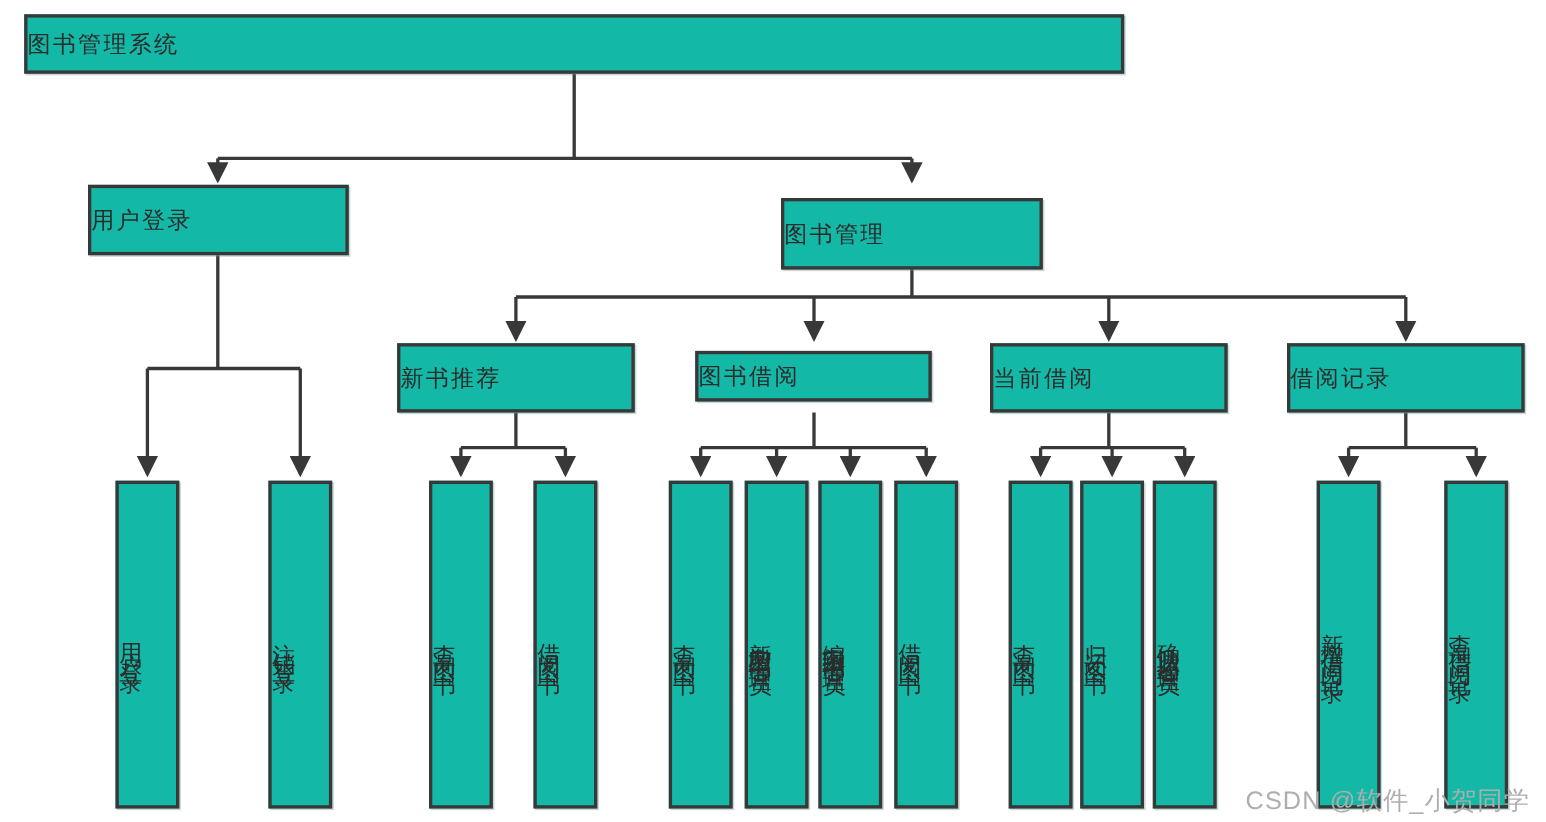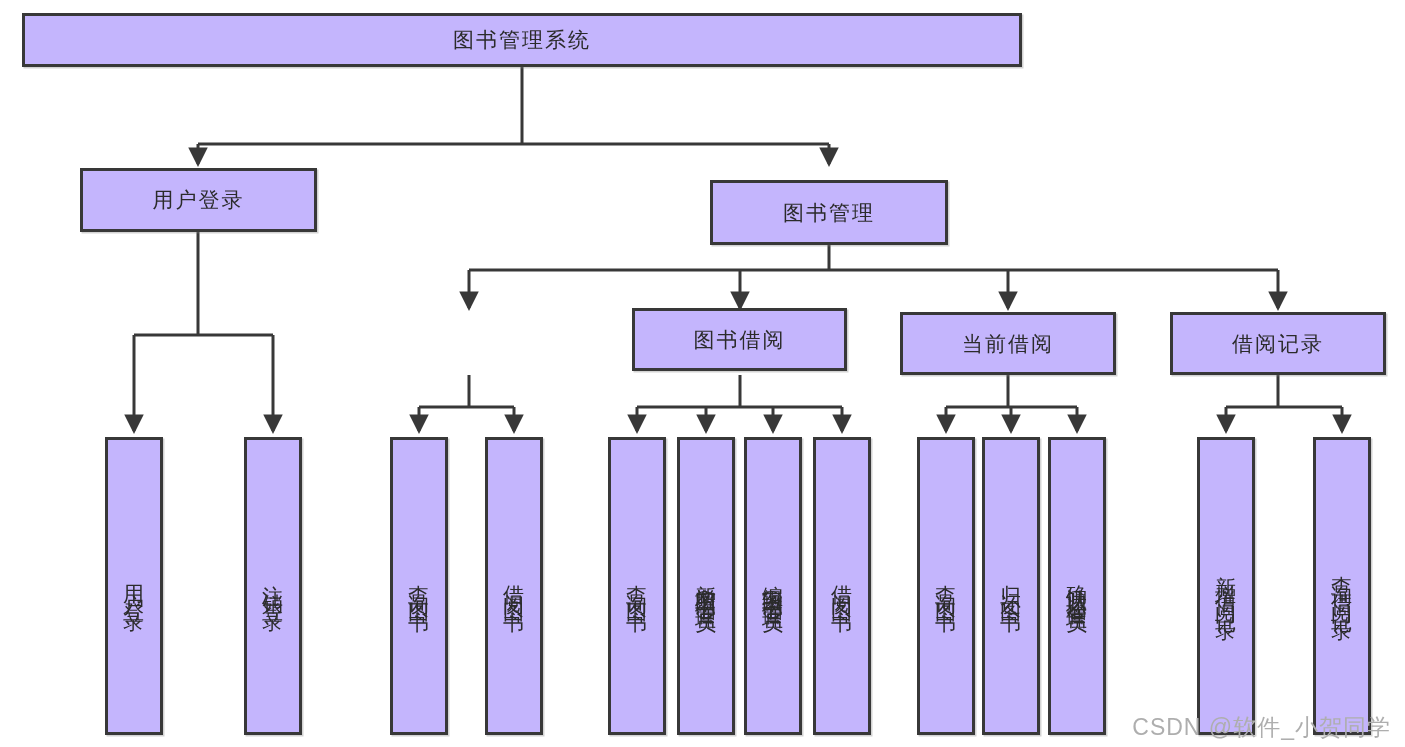--- a/index.html
+++ b/index.html
@@ -15,22 +15,22 @@
     background:var(--bg);
     font-family:"Liberation Sans","DejaVu Sans",sans-serif;
     color:var(--text);
     overflow:hidden;
   }
   .connectors{position:absolute;left:0;top:0;width:1405px;height:747px;}
   .box{
     position:absolute;
     box-sizing:border-box;
     border:3px solid var(--line);
-    background:#c4b5fd;
-    display:flex;align-items:center;justify-content:center;
+    background:#14b8a6;
+    display:flex;align-items:center;
     box-shadow:1.5px 1.5px 0 rgba(130,130,130,0.35);
     z-index:2;
   }
   .h-label{
     font-size:21px;
     letter-spacing:2px;
     white-space:nowrap;
   }
   .v-text{
     writing-mode:vertical-rl;
@@ -104,21 +104,24 @@
     <span class="h-label">图书管理系统</span>
   </div>
 
   <div class="box" style="left:80px;top:168px;width:237px;height:64px">
     <span class="h-label">用户登录</span>
   </div>
   <div class="box" style="left:710px;top:180px;width:238px;height:65px">
     <span class="h-label">图书管理</span>
   </div>
 
-  <div class="box" style="left:632px;top:308px;width:215px;height:63px">
+  <div class="box" style="left:361px;top:312px;width:216px;height:63px">
+    <span class="h-label">新书推荐</span>
+  </div>
+  <div class="box" style="left:632px;top:319px;width:215px;height:46px">
     <span class="h-label">图书借阅</span>
   </div>
   <div class="box" style="left:1170px;top:312px;width:216px;height:63px">
     <span class="h-label">借阅记录</span>
   </div>
   <div class="box" style="left:900px;top:312px;width:216px;height:63px">
     <span class="h-label">当前借阅</span>
   </div>
 
   <div class="box leaf" style="left:105px;top:437px;width:58px;height:298px">

